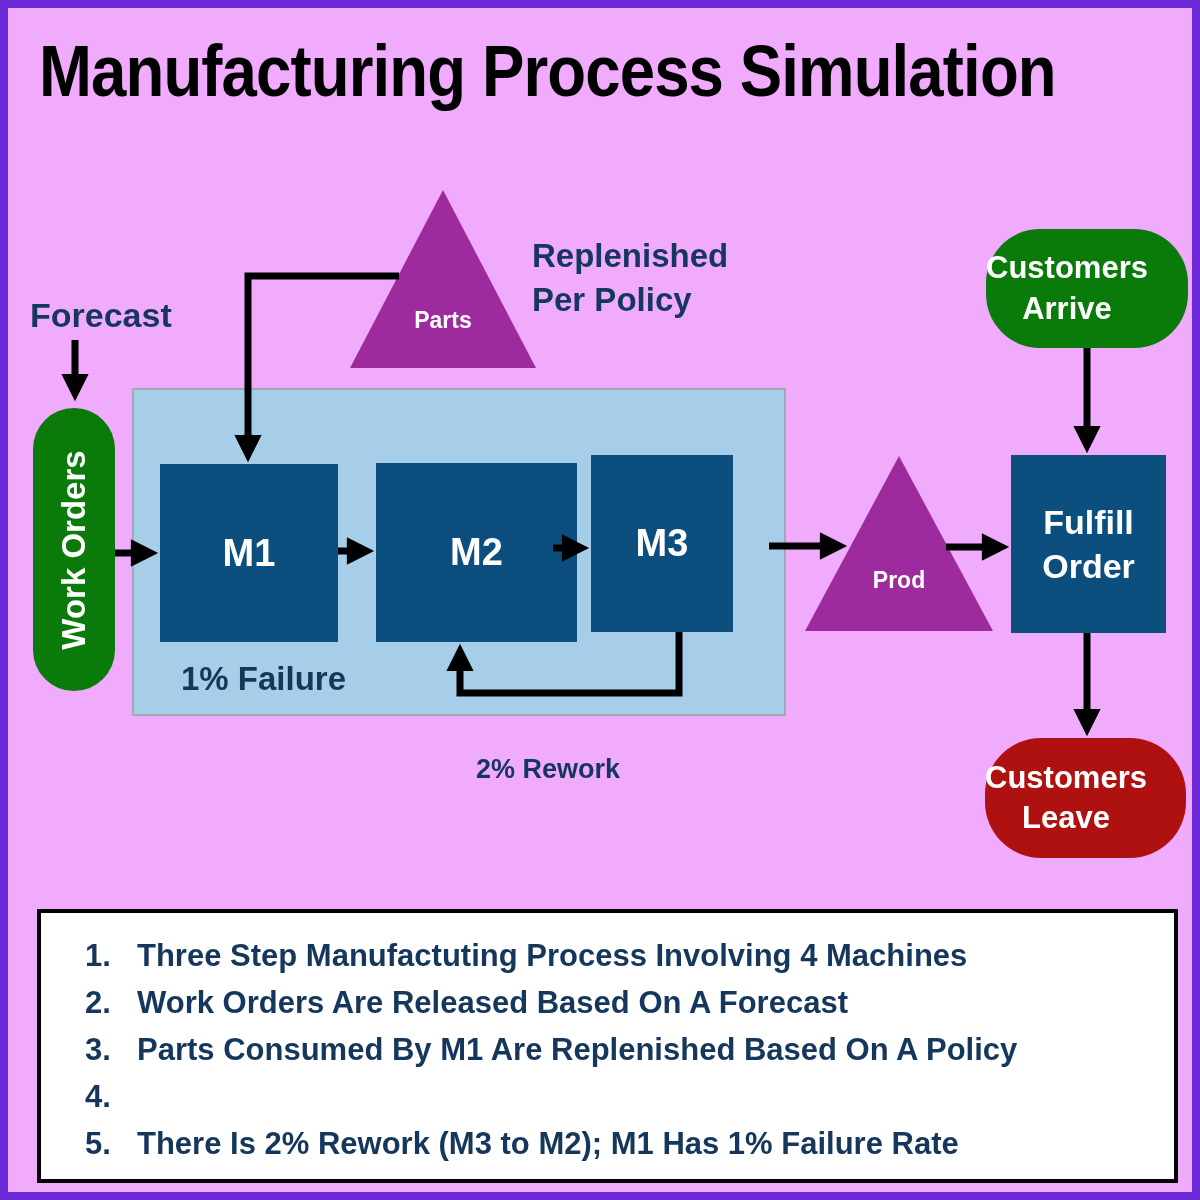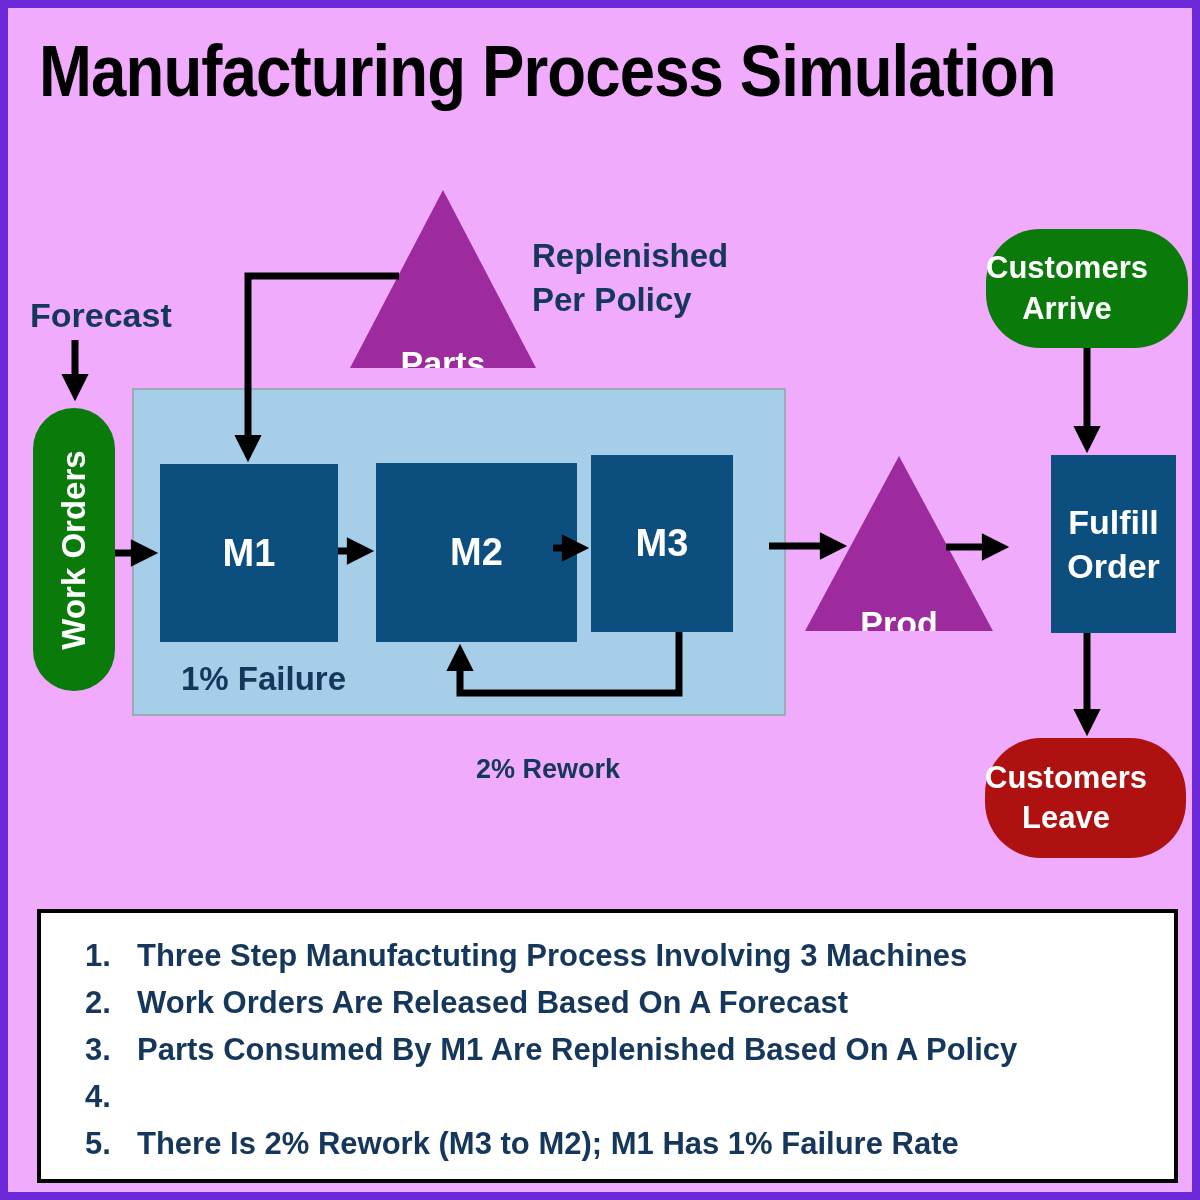--- a/index.html
+++ b/index.html
@@ -26,44 +26,43 @@
     background:#A7CEE9;border:2px solid #9AABB6;
   }
   .mbox{
     position:absolute;background:#0C4E7D;color:#fff;
     display:flex;align-items:center;justify-content:center;
     font-size:38px;text-align:center;
   }
   .m1{left:152px;top:456px;width:178px;height:178px;}
   .m2{left:368px;top:455px;width:201px;height:179px;}
   .m3{left:583px;top:447px;width:142px;height:177px;}
-  .fulfill{left:1003px;top:447px;width:125px;height:178px;font-size:34px;line-height:1.3;margin-left:40px;}
+  .fulfill{left:1003px;top:447px;width:155px;height:178px;font-size:34px;line-height:1.3;}
 
   .capsule{
     position:absolute;color:#fff;display:flex;align-items:center;justify-content:flex-start;
     text-align:center;
   }
   .green{background:#0A7A0A;}
   .red{background:#AF1010;}
   .work-orders{left:25px;top:400px;width:82px;height:283px;border-radius:41px;}
   .work-orders .vtext{
     position:absolute;left:50%;top:50%;transform:translate(-50%,-50%) rotate(-90deg);
     white-space:nowrap;font-size:33px;
   }
   .arrive{left:978px;top:221px;width:202px;height:119px;border-radius:54px;font-size:31px;line-height:1.3;}
   .leave{left:977px;top:730px;width:201px;height:120px;border-radius:56px;font-size:31px;line-height:1.3;}
   .capsule .lines span,.mbox .lines span{display:block;}
 
   .tri{position:absolute;background:#9D2B9D;clip-path:polygon(50% 0,100% 100%,0 100%);}
   .tri-parts{left:342px;top:182px;width:186px;height:178px;}
   .tri-prod{left:797px;top:448px;width:188px;height:175px;}
   .tri-label{
-    position:absolute;left:50%;color:#fff;font-size:34px;white-space:nowrap;
+    position:absolute;left:50%;color:#fff;font-size:23px;white-space:nowrap;
     transform:translate(-50%,-50%);
-    margin-top:43px;
   }
   .tri-parts .tri-label{top:73%;}
   .tri-prod .tri-label{top:71%;}
 
   .connectors{position:absolute;left:0;top:0;pointer-events:none;}
 
   .notes{
     position:absolute;left:29px;top:901px;width:1141px;height:274px;
     background:#fff;border:4px solid #000;padding-top:19px;
   }
@@ -148,21 +147,21 @@
       <path d="M1079,340 V422" marker-end="url(#ah)"></path>
       <path d="M1079,625 V705" marker-end="url(#ah)"></path>
       <path d="M391,268 H240 V431" marker-end="url(#ah)"></path>
       <path d="M671,624 V685 H452 V659" marker-end="url(#ah)"></path>
     </g>
   </svg>
 
   <div class="notes">
     <div class="note-row">
       <span class="note-num">1.</span>
-      <span class="note-text">Three Step Manufactuting Process Involving 3 Machines</span>
+      <span class="note-text">Three Step Manufactuting Process Involving 4 Machines</span>
     </div>
     <div class="note-row">
       <span class="note-num">2.</span>
       <span class="note-text">Work Orders Are Released Based On A Forecast</span>
     </div>
     <div class="note-row">
       <span class="note-num">3.</span>
       <span class="note-text">Parts Consumed By M1 Are Replenished Based On A Policy</span>
     </div>
     <div class="note-row">

